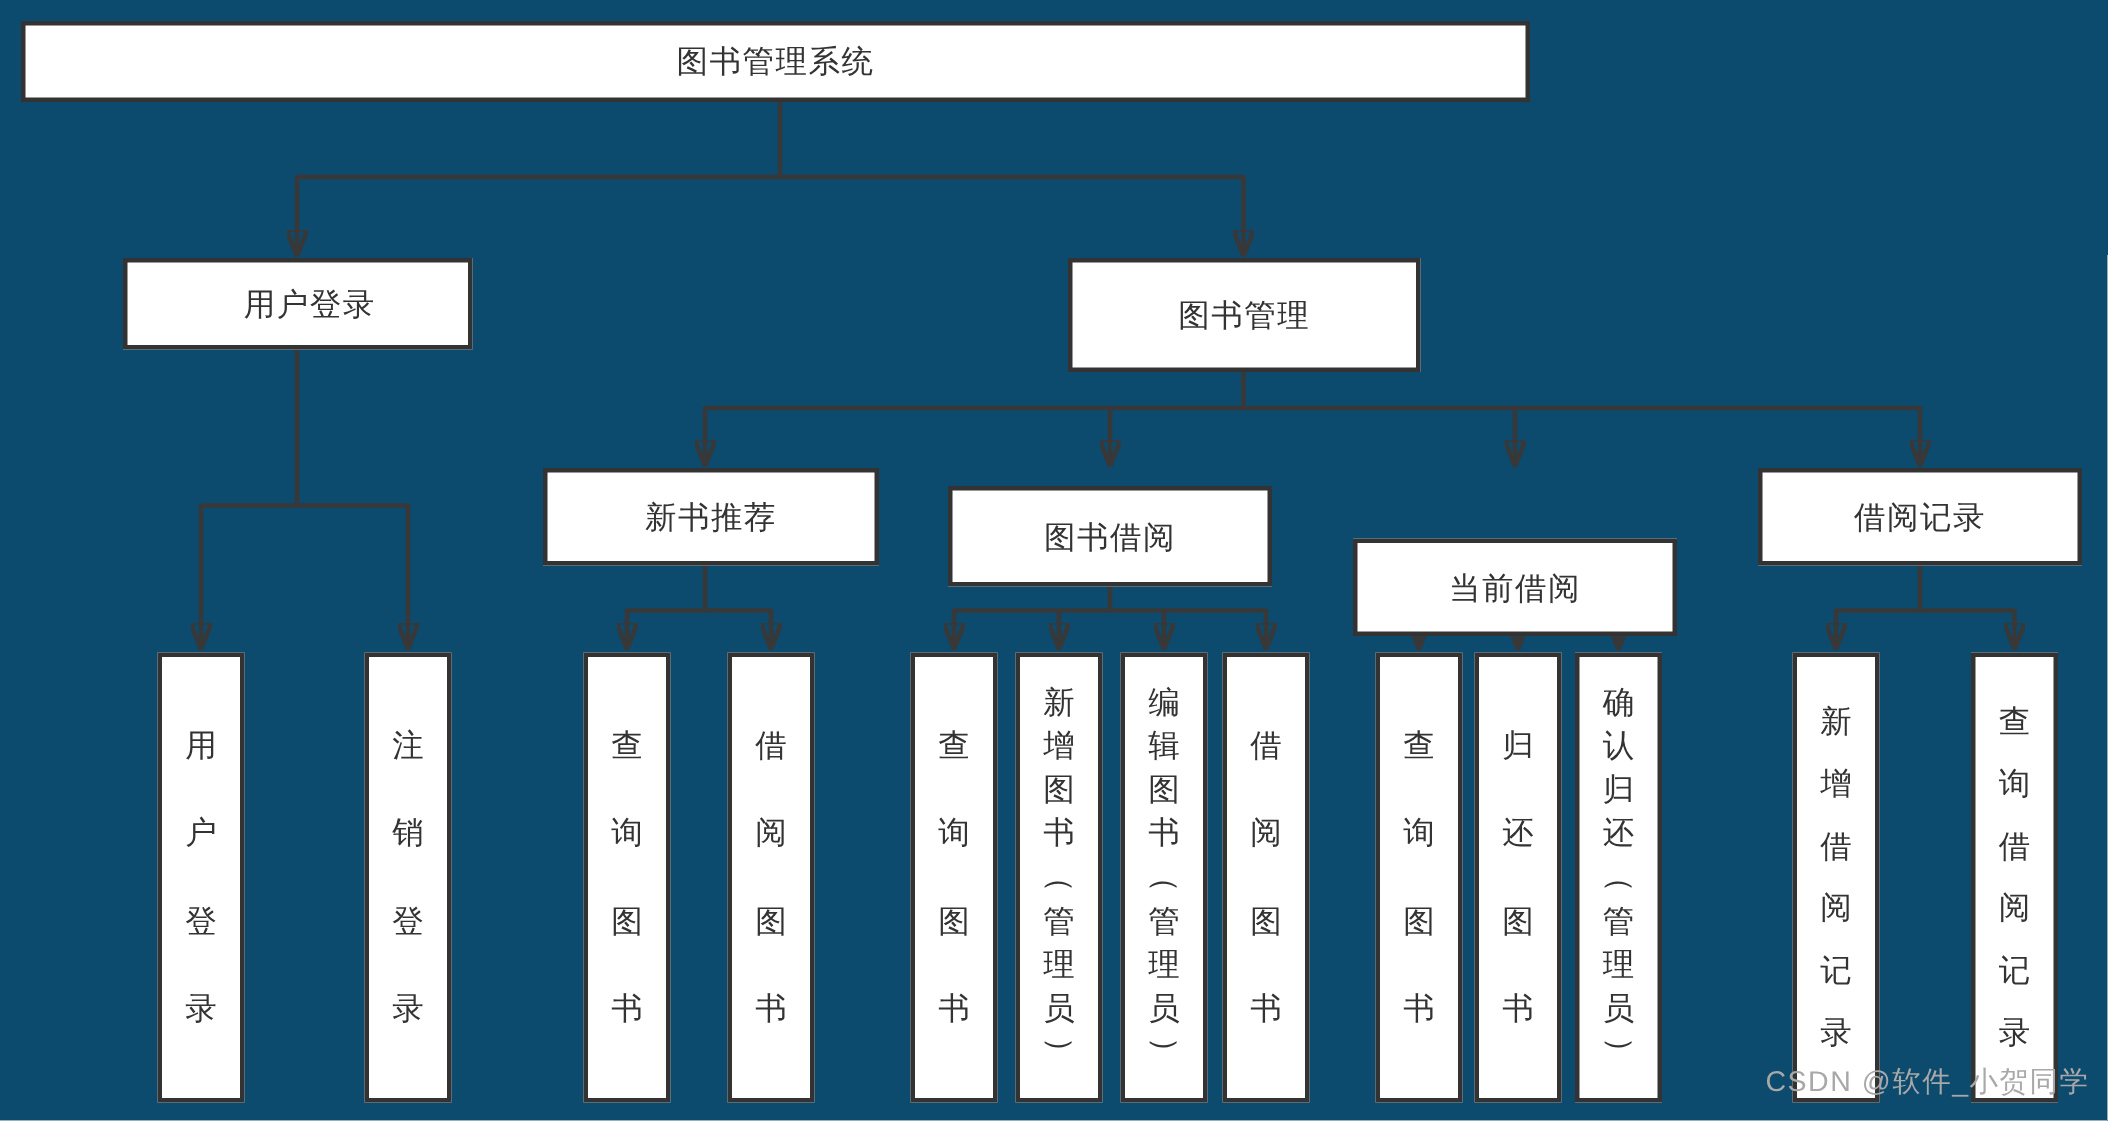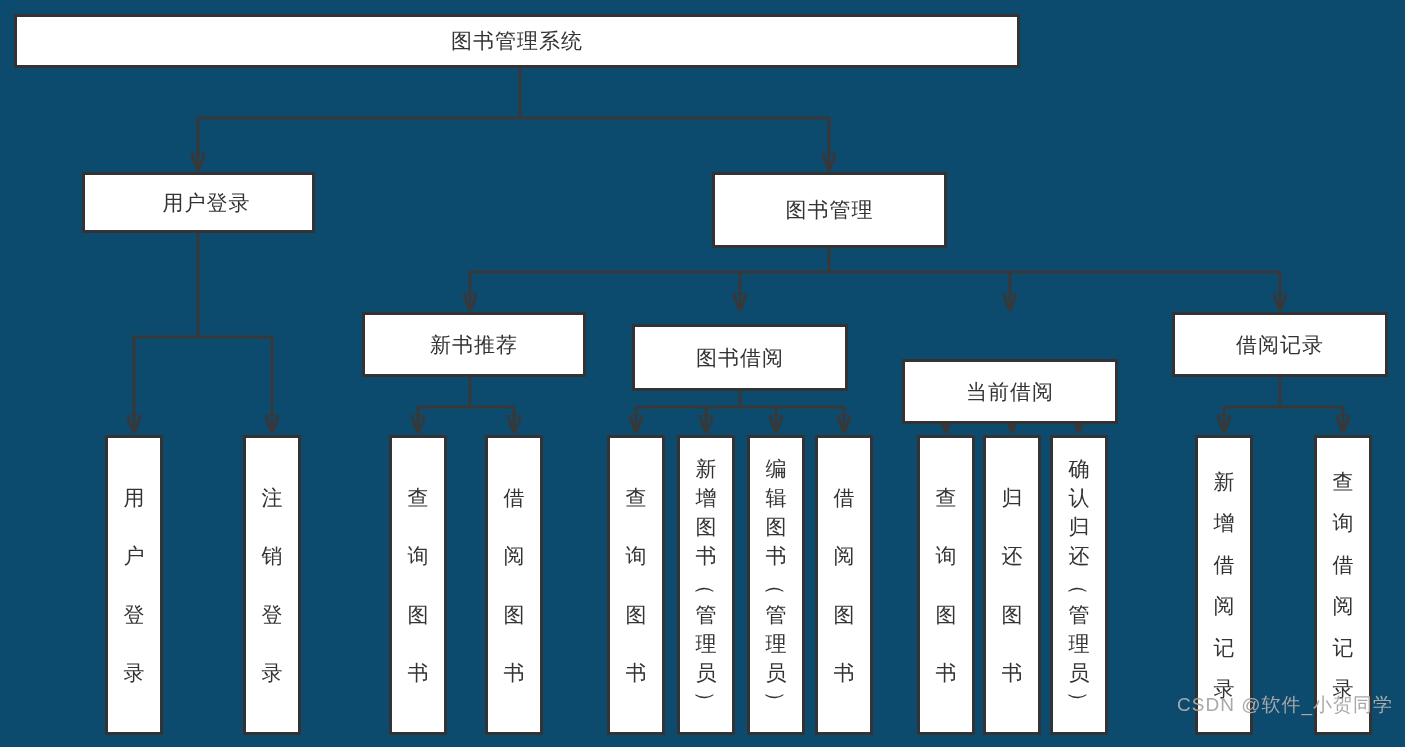--- a/index.html
+++ b/index.html
@@ -44,21 +44,21 @@
   .m-current{left:902px;top:312px;width:216px;height:65px;margin-top:47px;}
   .m-records{left:1172px;top:312px;width:216px;height:65px;text-align:right;}
   .l1{left:105px;}  .l2{left:243px;}
   .l3{left:389px;}  .l4{left:485px;}
   .l5{left:607px;}  .l6{left:677px;}
   .l7{left:747px;}  .l8{left:815px;}
   .l9{left:917px;}  .l10{left:983px;} .l11{left:1050px;}
   .l12{left:1195px;}.l13{left:1314px;}
   .watermark{
     position:absolute;
-    right:12px;top:692px;
+    right:12px;top:708px;
     font-size:19px;
     color:#a8a8a8;
     letter-spacing:1px;
     z-index:5;
     white-space:nowrap;
   }
   .wires path{stroke:#383838;stroke-width:3;fill:none;}
 </style>
 </head>
 <body>

